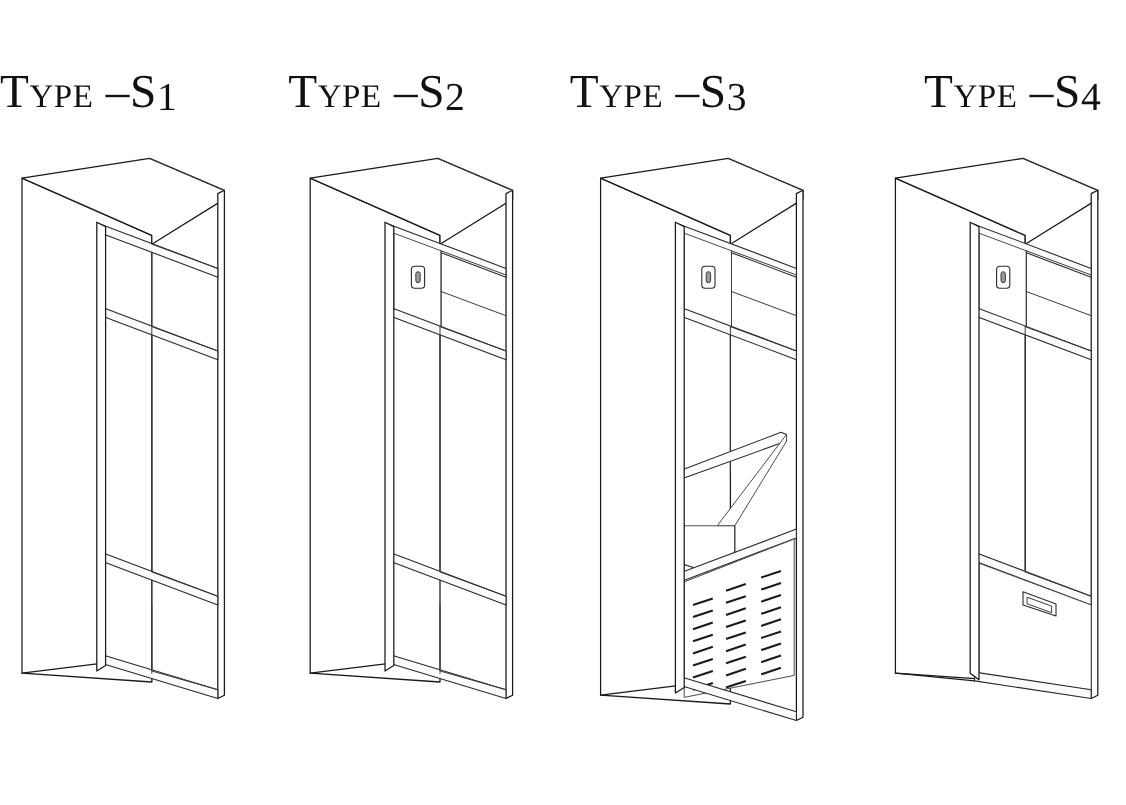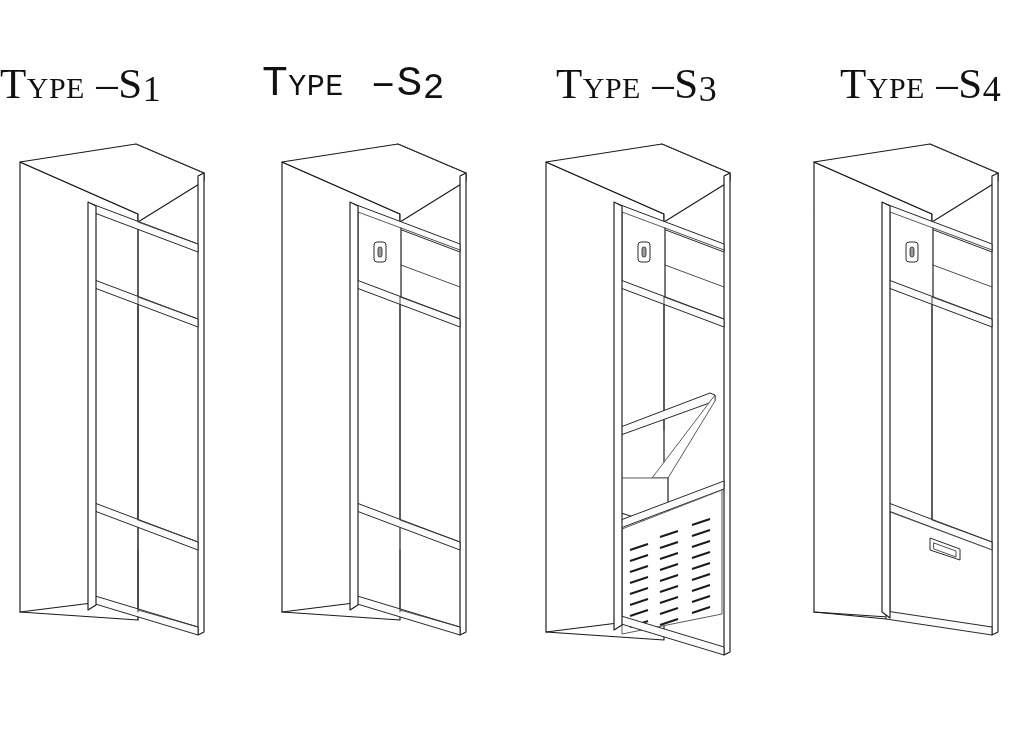--- a/index.html
+++ b/index.html
@@ -108,24 +108,24 @@
 </style>
 </head>
 <body>
 
 <div id="sheet">
 
   <div class="label-row">
     <div class="type-label" style="left:0px; width:220px;">
       <span>Type</span><span>&nbsp;</span><span>–</span><span>S</span><span class="num">1</span>
     </div>
-    <div class="type-label" style="left:262px; width:220px;font-family:Liberation Mono, monospace;">
+    <div class="type-label" style="left:262px; width:220px;">
       <span>Type</span><span>&nbsp;</span><span>–</span><span>S</span><span class="num">2</span>
     </div>
-    <div class="type-label" style="left:556px; width:220px;">
+    <div class="type-label" style="left:518px; width:220px;">
       <span>Type</span><span>&nbsp;</span><span>–</span><span>S</span><span class="num">3</span>
     </div>
     <div class="type-label" style="left:840px; width:228px;">
       <span>Type</span><span>&nbsp;</span><span>–</span><span>S</span><span class="num">4</span>
     </div>
   </div>
 
   <div class="drawings">
 
     <svg class="cabinet" style="left:8px; top:140px;" width="230" height="500" viewBox="0 0 230 500">

